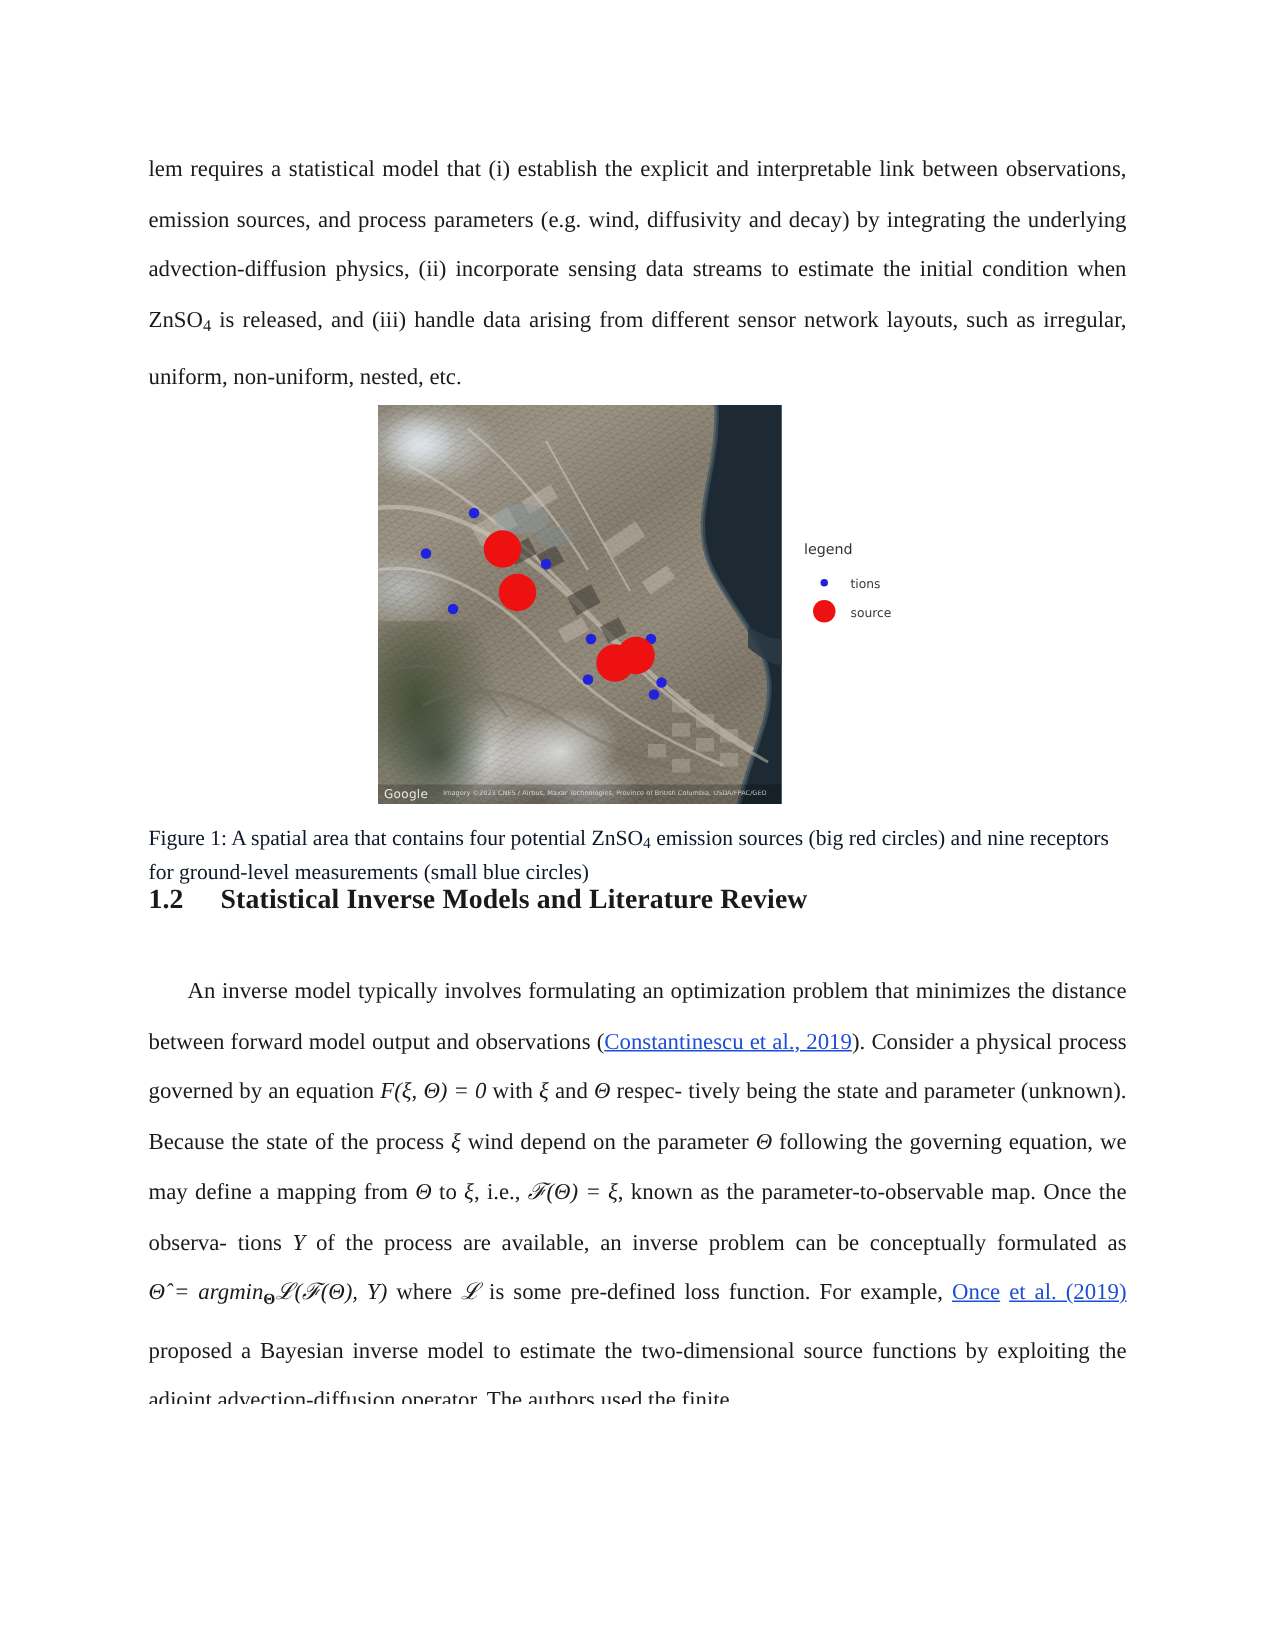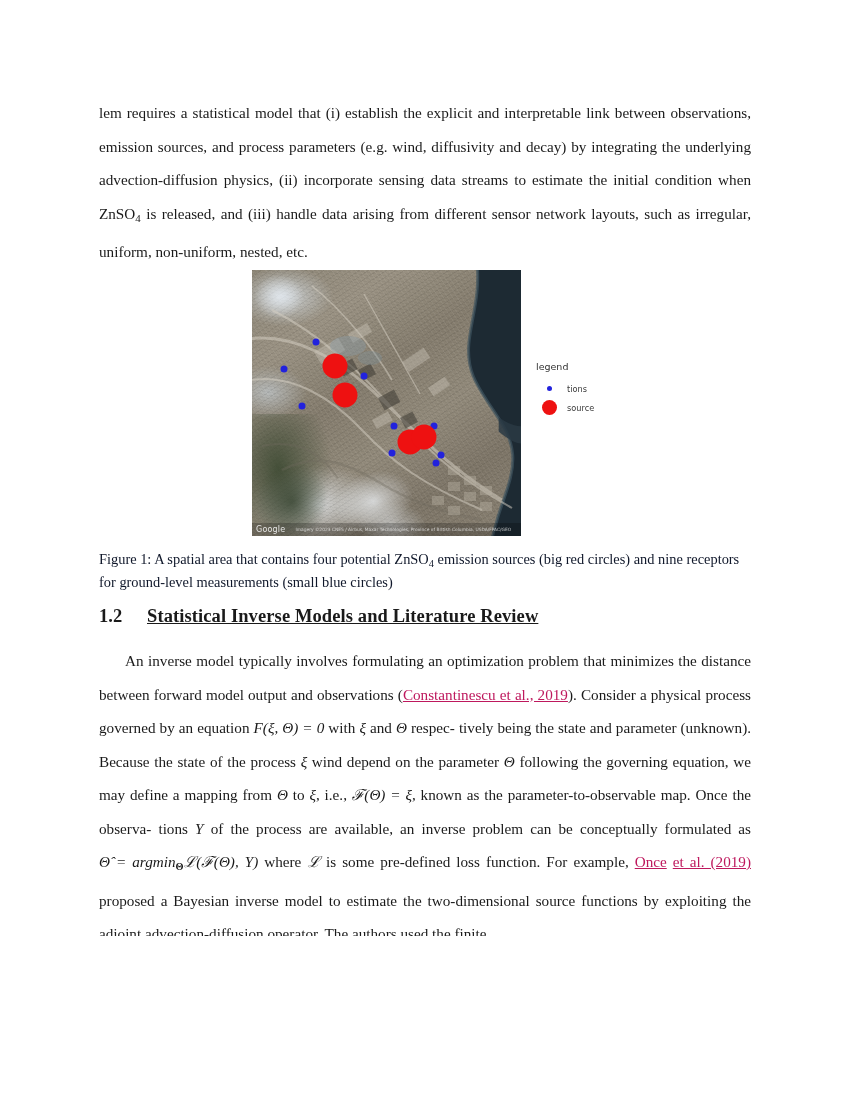--- a/index.html
+++ b/index.html
@@ -28,21 +28,21 @@
     line-height: 33.5px;
     text-align: justify;
     text-justify: inter-word;
     -webkit-hyphens: none;
     hyphens: none;
   }
   p.body-text.indent {
     text-indent: 26px;
   }
   .cite {
-    color: #be185d;
+    color: #1d4ed8;
   }
   .math {
     font-family: "Liberation Serif", "DejaVu Serif", serif;
     font-style: italic;
     white-space: nowrap;
   }
   sub {
     font-size: 0.72em;
     vertical-align: -0.25em;
   }
@@ -361,21 +361,21 @@
               <span class="legend-dot-source"></span>
             </span>
             <span class="legend-label">source</span>
           </div>
         </div>
       </div>
 
       <div class="caption"><span>Figure 1:</span><span> A spatial area that contains four potential ZnSO</span><sub>4</sub><span> emission sources (big red circles) and nine receptors for ground-level measurements (small blue circles)</span></div>
     </div>
 
-    <div style="position:absolute; top:508px; left:0; width:652px;text-decoration:underline;">
+    <div style="position:absolute; top:492px; left:0; width:652px;">
       <h2 class="section-head"><span class="num">1.2</span><span>Statistical Inverse Models and Literature Review</span></h2>
     </div>
 
     <div style="position:absolute; top:548px; left:0; width:652px;">
       <p class="body-text indent"><span>An inverse model typically involves formulating an optimization problem that minimizes</span>
       <span>the distance between forward model output and observations (</span><a class="cite" href="#">Constantinescu et al., 2019</a><span>).</span>
       <span>Consider a physical process governed by an equation </span><span class="math">F(ξ, Θ) = 0</span><span> with </span><span class="math">ξ</span><span> and </span><span class="math bold">Θ</span><span> respec-</span>
       <span>tively being the state and parameter (unknown). Because the state of the process </span><span class="math">ξ</span><span> wind</span>
       <span>depend on the parameter </span><span class="math bold">Θ</span><span> following the governing equation, we may define a mapping</span>
       <span>from </span><span class="math bold">Θ</span><span> to </span><span class="math">ξ</span><span>, i.e., </span><span class="math cal">ℱ(Θ) = ξ</span><span>, known as the parameter-to-observable map. Once the observa-</span>

